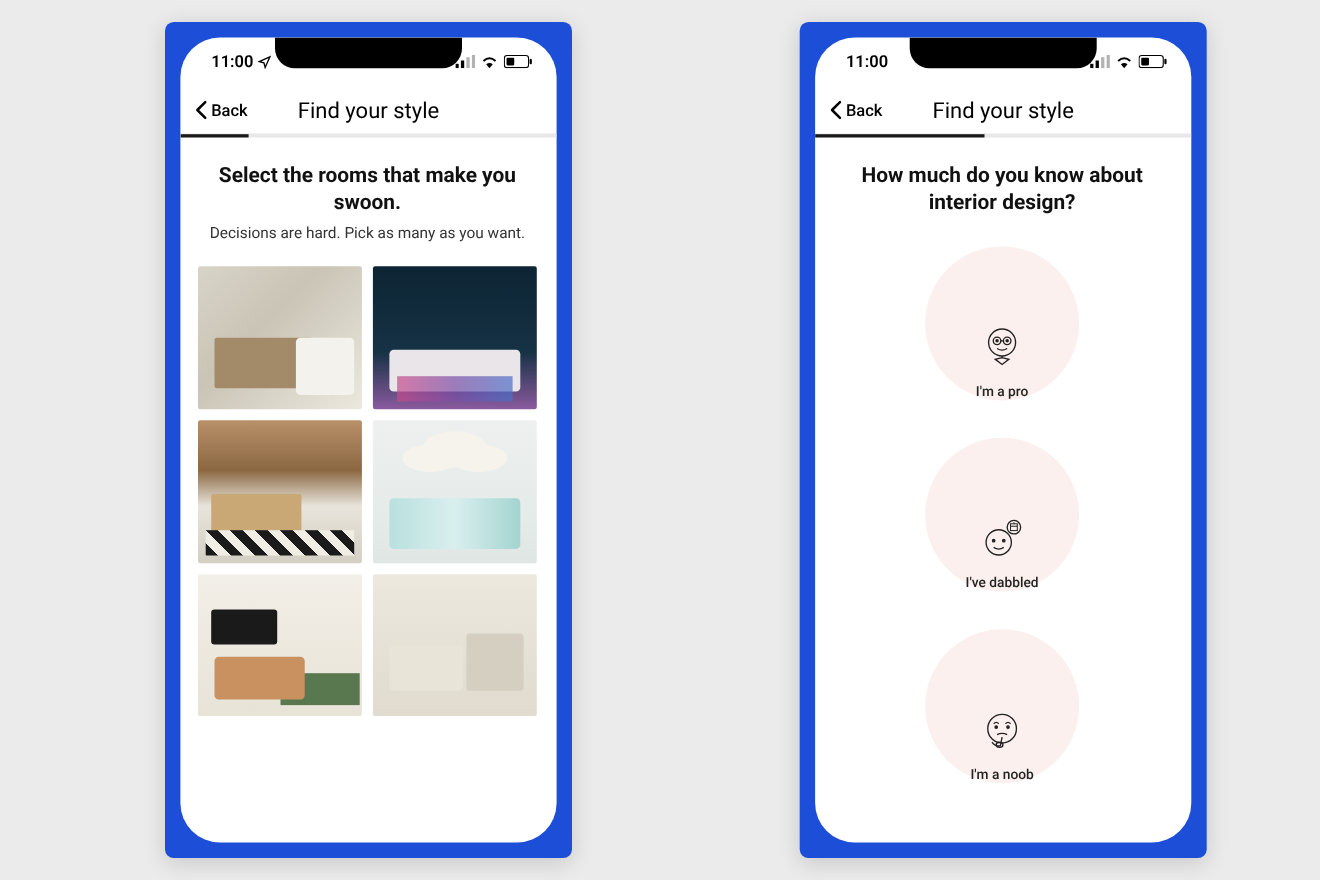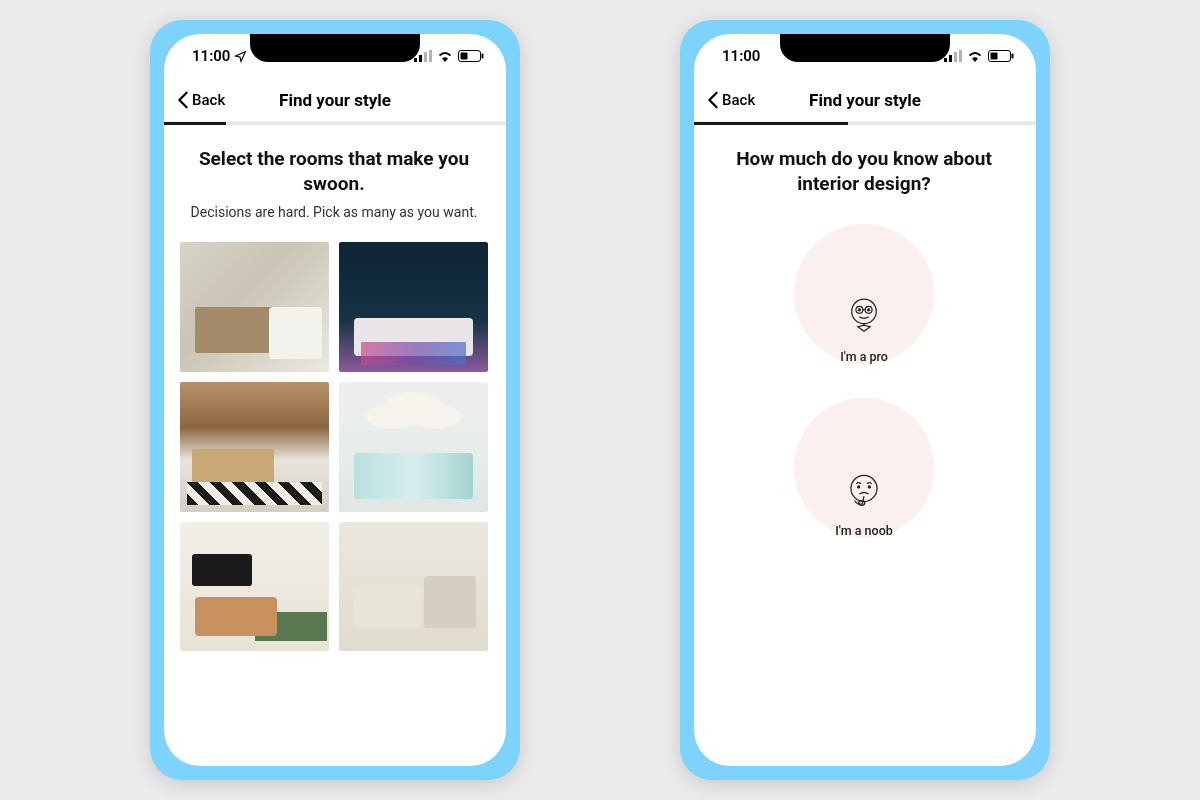--- a/index.html
+++ b/index.html
@@ -10,25 +10,26 @@
     font-family: -apple-system, BlinkMacSystemFont, "Segoe UI", Roboto, sans-serif;
     display: flex;
     justify-content: center;
     align-items: center;
     gap: 160px;
     overflow: hidden;
   }
   .phone {
     width: 370px;
     height: 760px;
-    background: #7dd3fc;
-    border-radius: 32px;
+    background: #1d4ed8;
+    border-radius: 8px;
     padding: 14px;
     position: relative;
     box-shadow: 0 4px 20px rgba(0,0,0,0.15);
+    margin-left: 47px;
   }
   .screen {
     width: 100%;
     height: 100%;
     background: #fff;
     border-radius: 36px;
     overflow: hidden;
     position: relative;
     display: flex;
     flex-direction: column;
@@ -71,22 +72,22 @@
     gap: 2px;
     font-size: 15px;
     font-weight: 500;
     color: #000;
     cursor: pointer;
   }
   .nav-title {
     position: absolute;
     left: 50%;
     transform: translateX(-50%);
-    font-size: 17px;
-    font-weight: 700;
+    font-size: 20px;
+    font-weight: 400;
     color: #000;
   }
   .progress-track {
     height: 3px;
     background: #e8e8e8;
     width: 100%;
   }
   .progress-fill {
     height: 100%;
     background: #1a1a1a;
@@ -283,20 +284,33 @@
             <line x1="28.5" y1="22" x2="31.5" y2="22"></line>
             <circle cx="24" cy="22" r="1.3" fill="#222"></circle>
               <circle cx="36" cy="22" r="1.3" fill="#222"></circle>
             <path d="M24 31 Q30 35 36 31"></path>
             <path d="M22 44 L30 50 L38 44 L30 42 Z"></path>
             <line x1="30" y1="40" x2="30" y2="42"></line>
           </svg>
           <span class="option-label">I'm a pro</span>
         </div>
 
+        <div class="option">
+          <svg class="face-svg" viewBox="0 0 60 60" fill="none" stroke="#222" stroke-width="1.6">
+            <circle cx="26" cy="34" r="15"></circle>
+            <circle cx="20" cy="32" r="1.4" fill="#222"></circle>
+              <circle cx="32" cy="32" r="1.4" fill="#222"></circle>
+            <path d="M20 40 Q26 44 32 40"></path>
+            <circle cx="44" cy="16" r="8"></circle>
+            <rect x="40" y="12" width="8" height="8" stroke-width="1.2"></rect>
+            <line x1="40" y1="15" x2="48" y2="15" stroke-width="1.2"></line>
+            <line x1="44" y1="12" x2="44" y2="10" stroke-width="1.2"></line>
+          </svg>
+          <span class="option-label">I've dabbled</span>
+        </div>
 
         <div class="option">
           <svg class="face-svg" viewBox="0 0 60 60" fill="none" stroke="#222" stroke-width="1.6">
             <circle cx="30" cy="28" r="17"></circle>
             <path d="M20 22 Q23 19 26 22"></path>
             <path d="M34 22 Q37 19 40 22"></path>
             <circle cx="23" cy="26" r="1.4" fill="#222"></circle>
               <circle cx="37" cy="26" r="1.4" fill="#222"></circle>
             <path d="M24 35 Q30 32 36 35"></path>
             <path d="M18 44 Q22 50 28 48 L30 38"></path>

